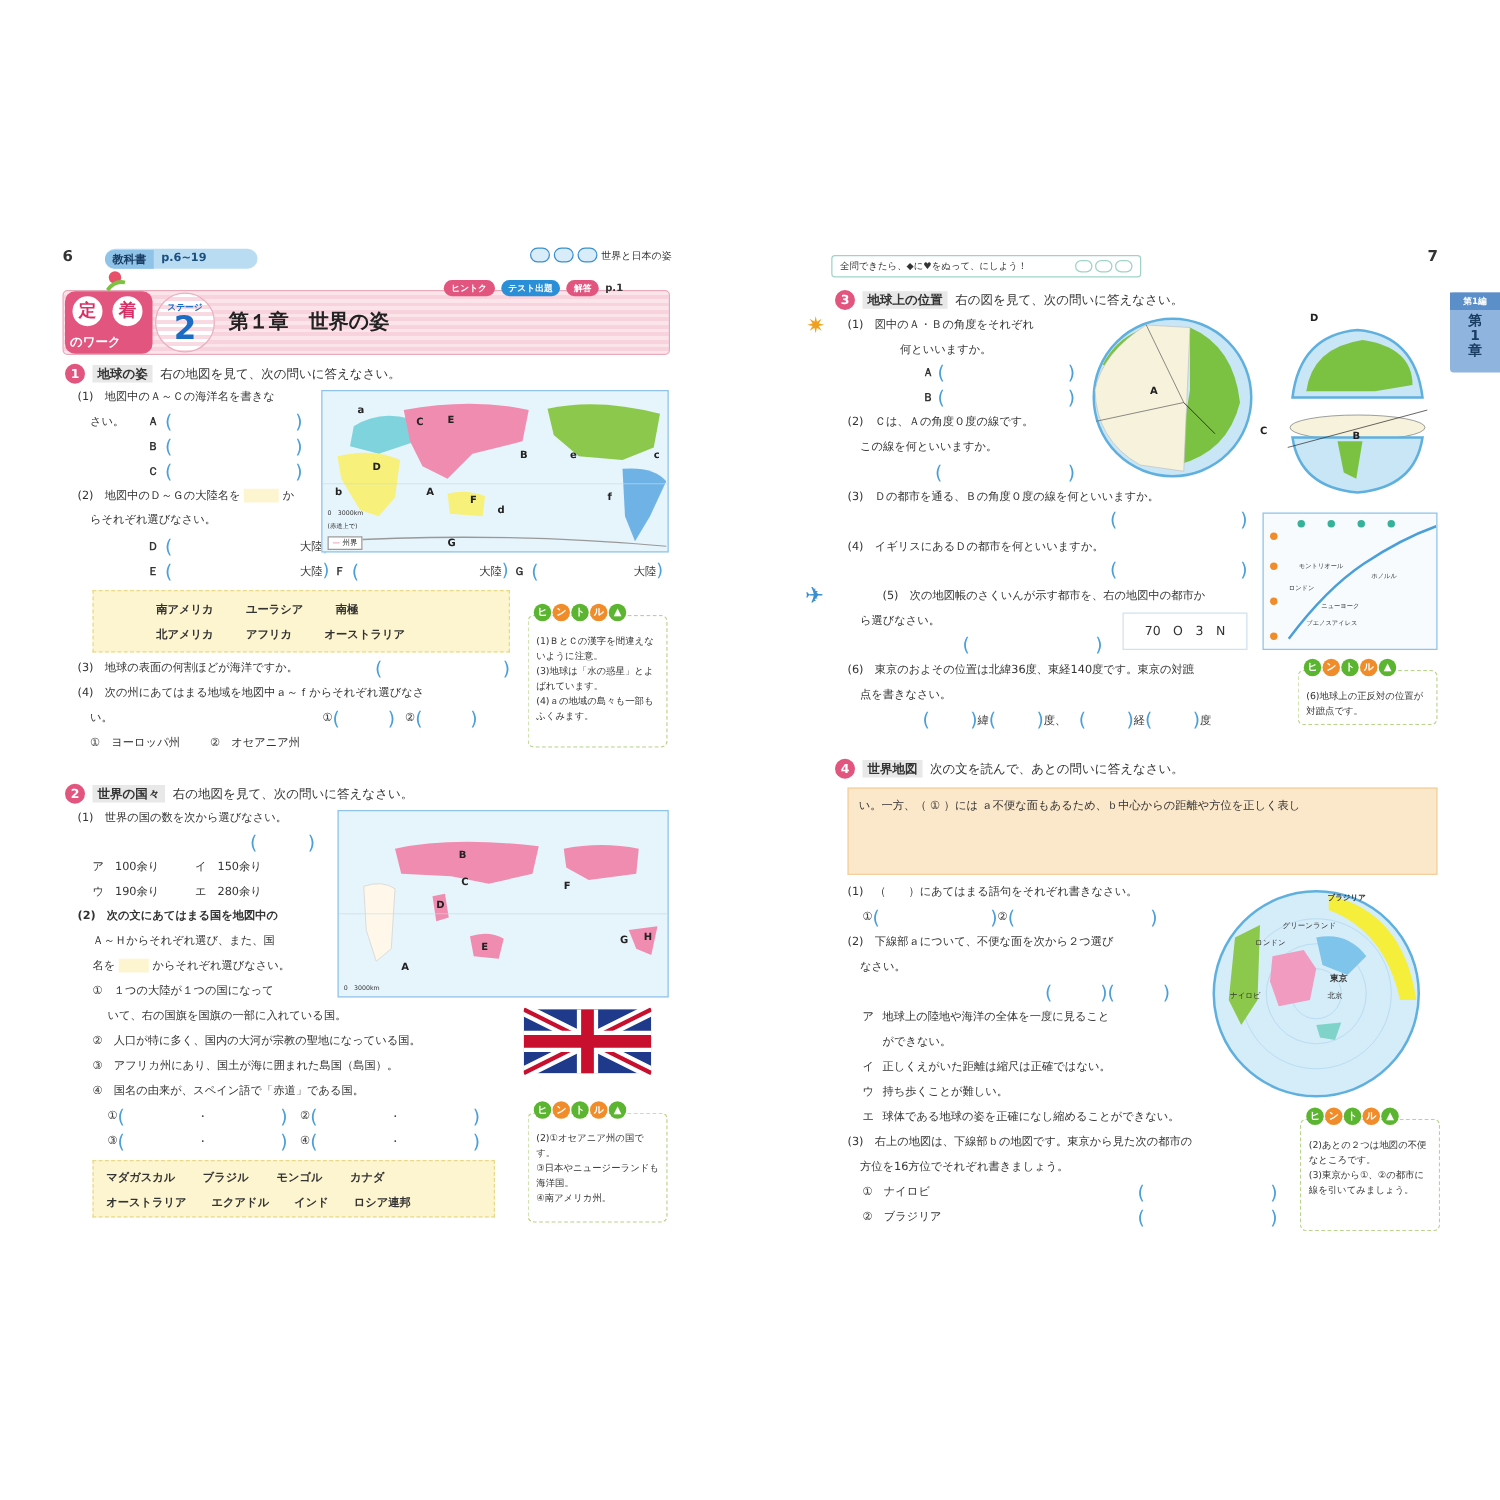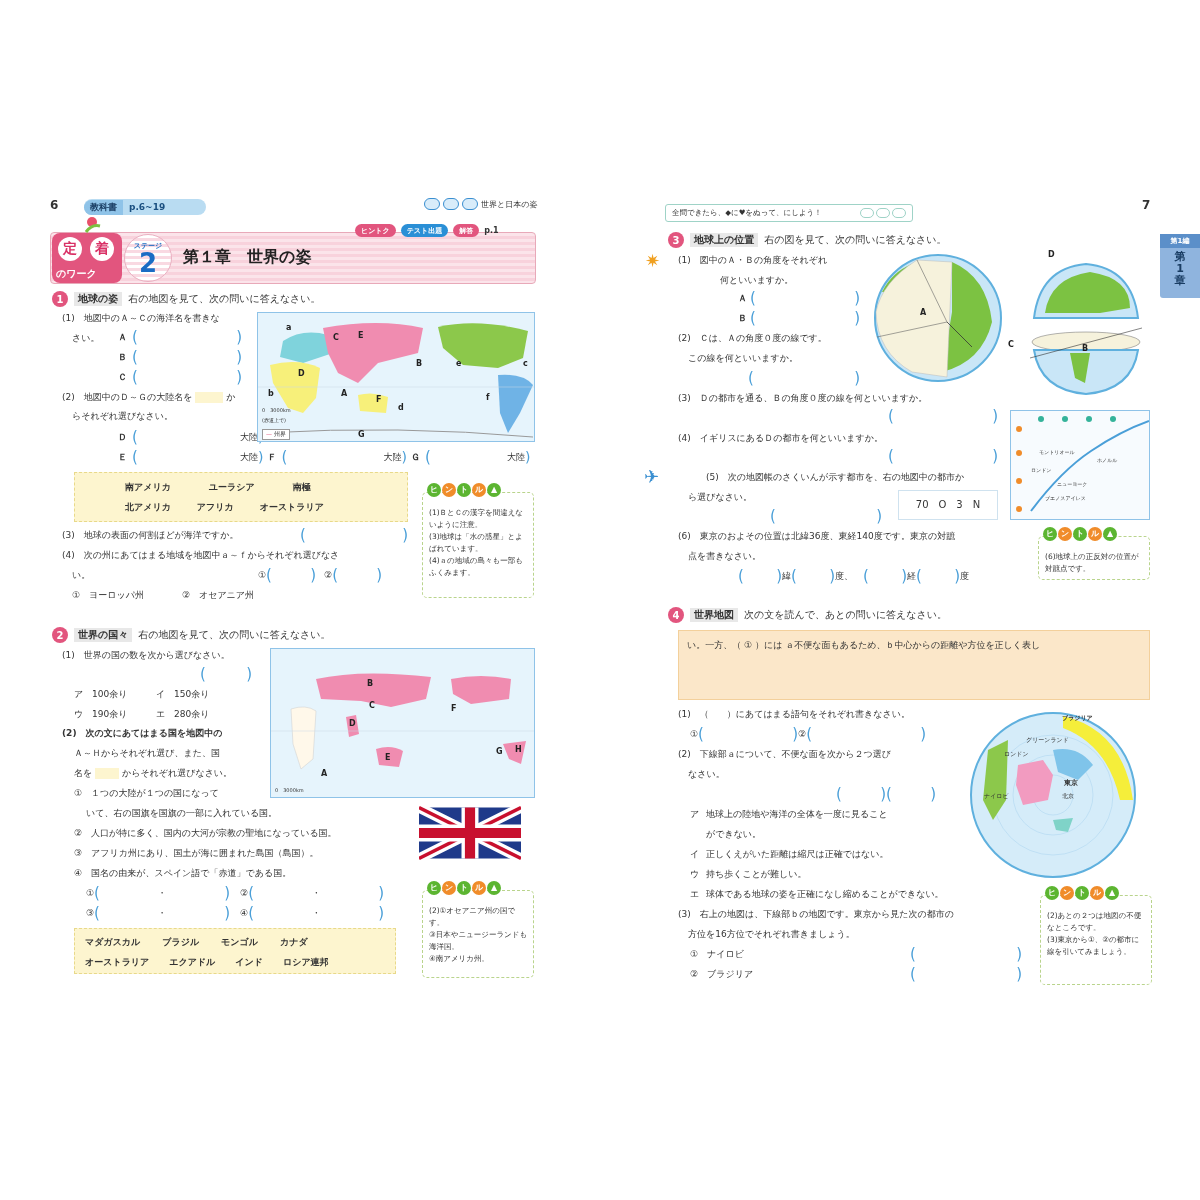--- a/index.html
+++ b/index.html
@@ -166,21 +166,21 @@
     <span class="lbl" style="left:198px;top:46px;">e</span>
     <span class="lbl" style="left:265px;top:46px;">c</span>
     <span class="lbl" style="left:228px;top:80px;">f</span>
     <span class="lbl" style="left:100px;top:117px;">G</span>
     <span class="abs" style="left:4px;top:94px;font-size:5px;">0　3000km</span>
     <span class="abs" style="left:4px;top:104px;font-size:5px;">(赤道上で)</span>
     <span class="abs" style="left:4px;top:116px;font-size:6px;border:1px solid #999;background:#fff;padding:0 3px;"><span style="color:#e2557e;">—</span> <span>州界</span></span>
   </div>
 
   <div class="abs choicebox" style="left:74px;top:472px;width:334px;height:50px;">
-    <div class="abs" style="left:50px;top:8px;display:flex;gap:38px;text-align:right;">
+    <div class="abs" style="left:50px;top:8px;display:flex;gap:26px;text-align:right;">
       <span>南アメリカ</span>
       <span>ユーラシア</span>
       <span>南極</span>
     </div>
     <div class="abs" style="left:50px;top:28px;display:flex;gap:26px;">
       <span>北アメリカ</span>
       <span>アフリカ</span>
       <span>オーストラリア</span>
     </div>
   </div>
@@ -197,21 +197,21 @@
     <span class="ansbox" style="width:50px;">
         <span>(</span>
         <span>)</span>
       </span>
     <span style="margin-left:8px;">②</span>
     <span class="ansbox" style="width:50px;">
         <span>(</span>
         <span>)</span>
       </span>
   </div>
-  <div class="abs line" style="left:72px;top:585px;display:flex;gap:38px;">
+  <div class="abs line" style="left:72px;top:585px;display:flex;gap:24px;">
     <span>①　ヨーロッパ州</span>
     <span>②　オセアニア州</span>
   </div>
 
   <div class="abs hint" style="left:422px;top:492px;width:112px;height:106px;">
     <div class="hint-icon">
         <span style="background:#5cb531;">ヒ</span>
         <span style="background:#f08c2a;">ン</span>
         <span style="background:#5cb531;">ト</span>
         <span style="background:#f08c2a;">ル</span>

